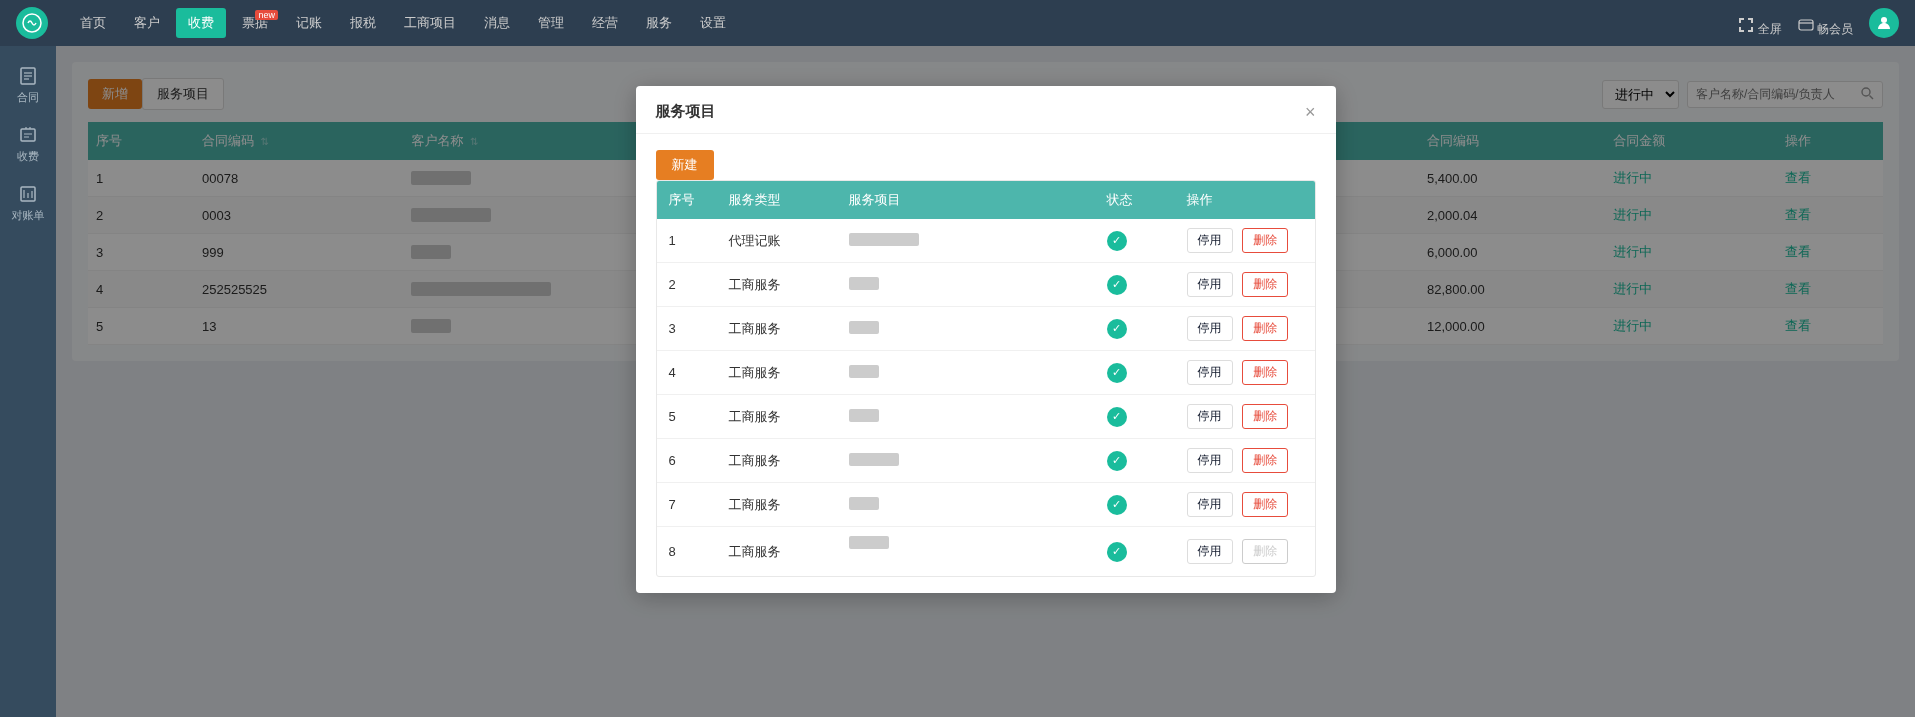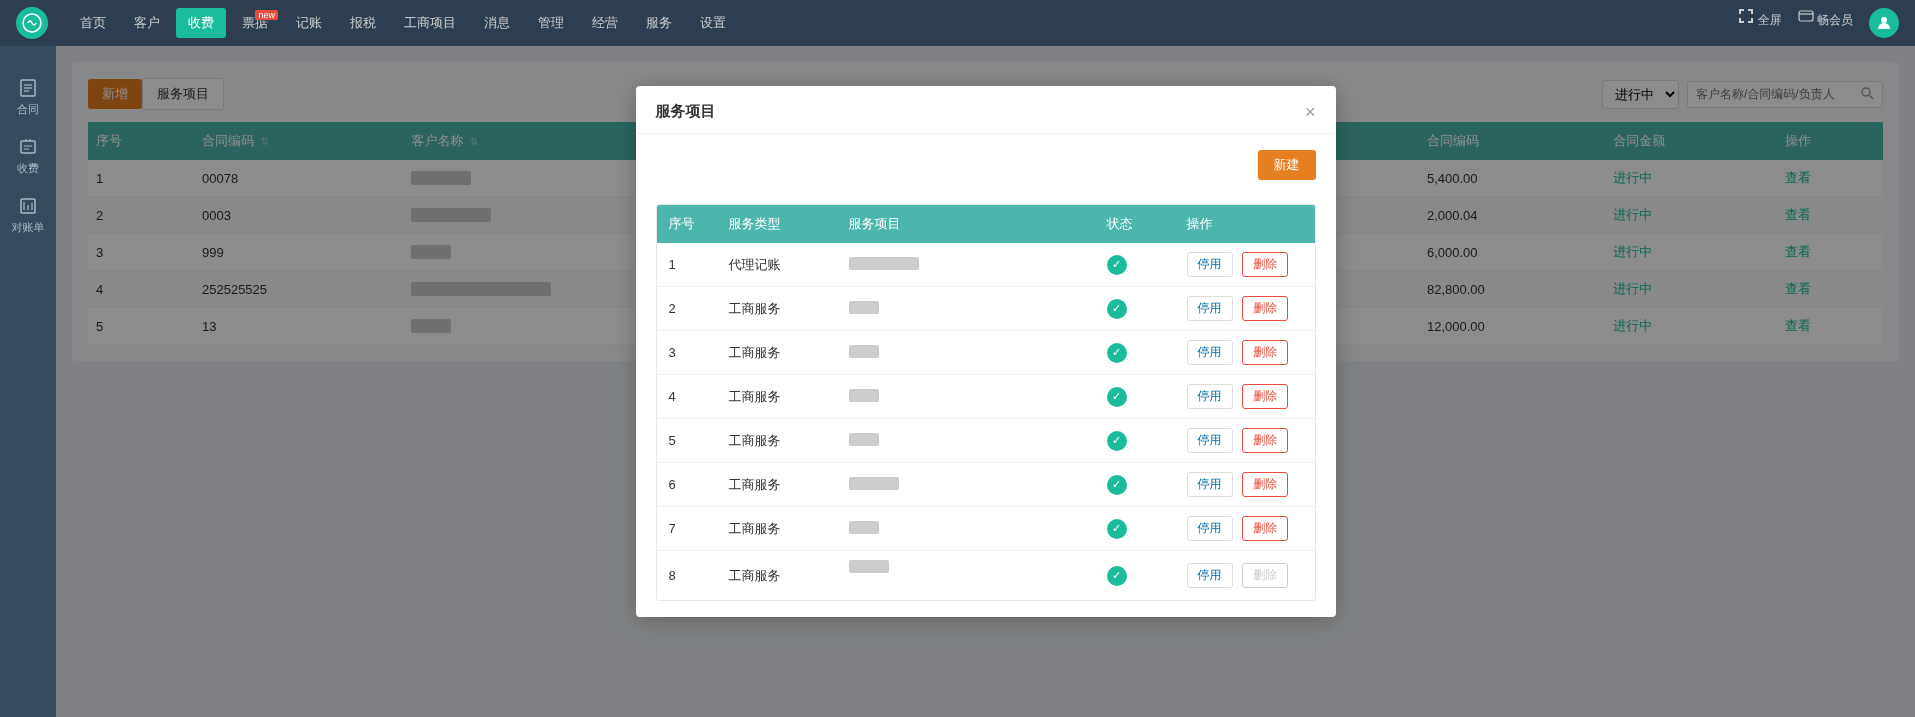--- a/index.html
+++ b/index.html
@@ -43,40 +43,40 @@
     .nav-badge {
       position: absolute;
       top: 2px; right: 2px;
       background: #e74c3c;
       color: white;
       font-size: 9px;
       padding: 0 3px;
       border-radius: 2px;
     }
     .top-nav-right {
-      display: flex; align-items: flex-start; gap: 16px; color: #ccc; font-size: 12px;
+      display: flex; align-items: flex-end; gap: 16px; color: #ccc; font-size: 12px;
     }
     .top-nav-right span { cursor: pointer; }
     .avatar {
       width: 30px; height: 30px;
       background: #1abc9c;
       border-radius: 50%;
       display: flex; align-items: center; justify-content: center;
       color: white; font-size: 12px;
     }
 
     
     .sidebar {
       position: fixed;
       top: 46px; left: 0;
       width: 56px;
       bottom: 0;
       background: #354b5e;
       display: flex; flex-direction: column; align-items: center;
-      padding-top: 22px;
+      padding-top: 10px;
       z-index: 90;
     }
     .sidebar-item {
       width: 100%;
       display: flex; flex-direction: column; align-items: center;
       padding: 10px 0;
       color: #aab8c2;
       cursor: pointer;
       font-size: 11px;
       gap: 4px;
@@ -226,22 +226,22 @@
     }
     .modal-body {
       padding: 16px 20px;
       flex: 1;
       overflow: hidden;
       display: flex;
       flex-direction: column;
     }
     .modal-toolbar {
       display: flex;
-      justify-content: flex-end;
-      margin-bottom: 24px;
+      justify-content: flex-start;
+      margin-bottom: 0;
     }
     .btn-create {
       background: #e67e22;
       color: white;
       border: none;
       padding: 6px 16px;
       border-radius: 3px;
       cursor: pointer;
       font-size: 13px;
     }
@@ -282,21 +282,21 @@
       background: #1abc9c;
       border-radius: 50%;
       display: inline-flex;
       align-items: center;
       justify-content: center;
       color: white;
       font-size: 11px;
     }
     .btn-stop {
       background: white;
-      color: #0369a1;
+      color: #0f172a;
       border: 1px solid #ddd;
       padding: 3px 10px;
       border-radius: 3px;
       cursor: pointer;
       font-size: 12px;
       margin-right: 6px;
     }
     .btn-delete {
       background: white;
       color: #e74c3c;

